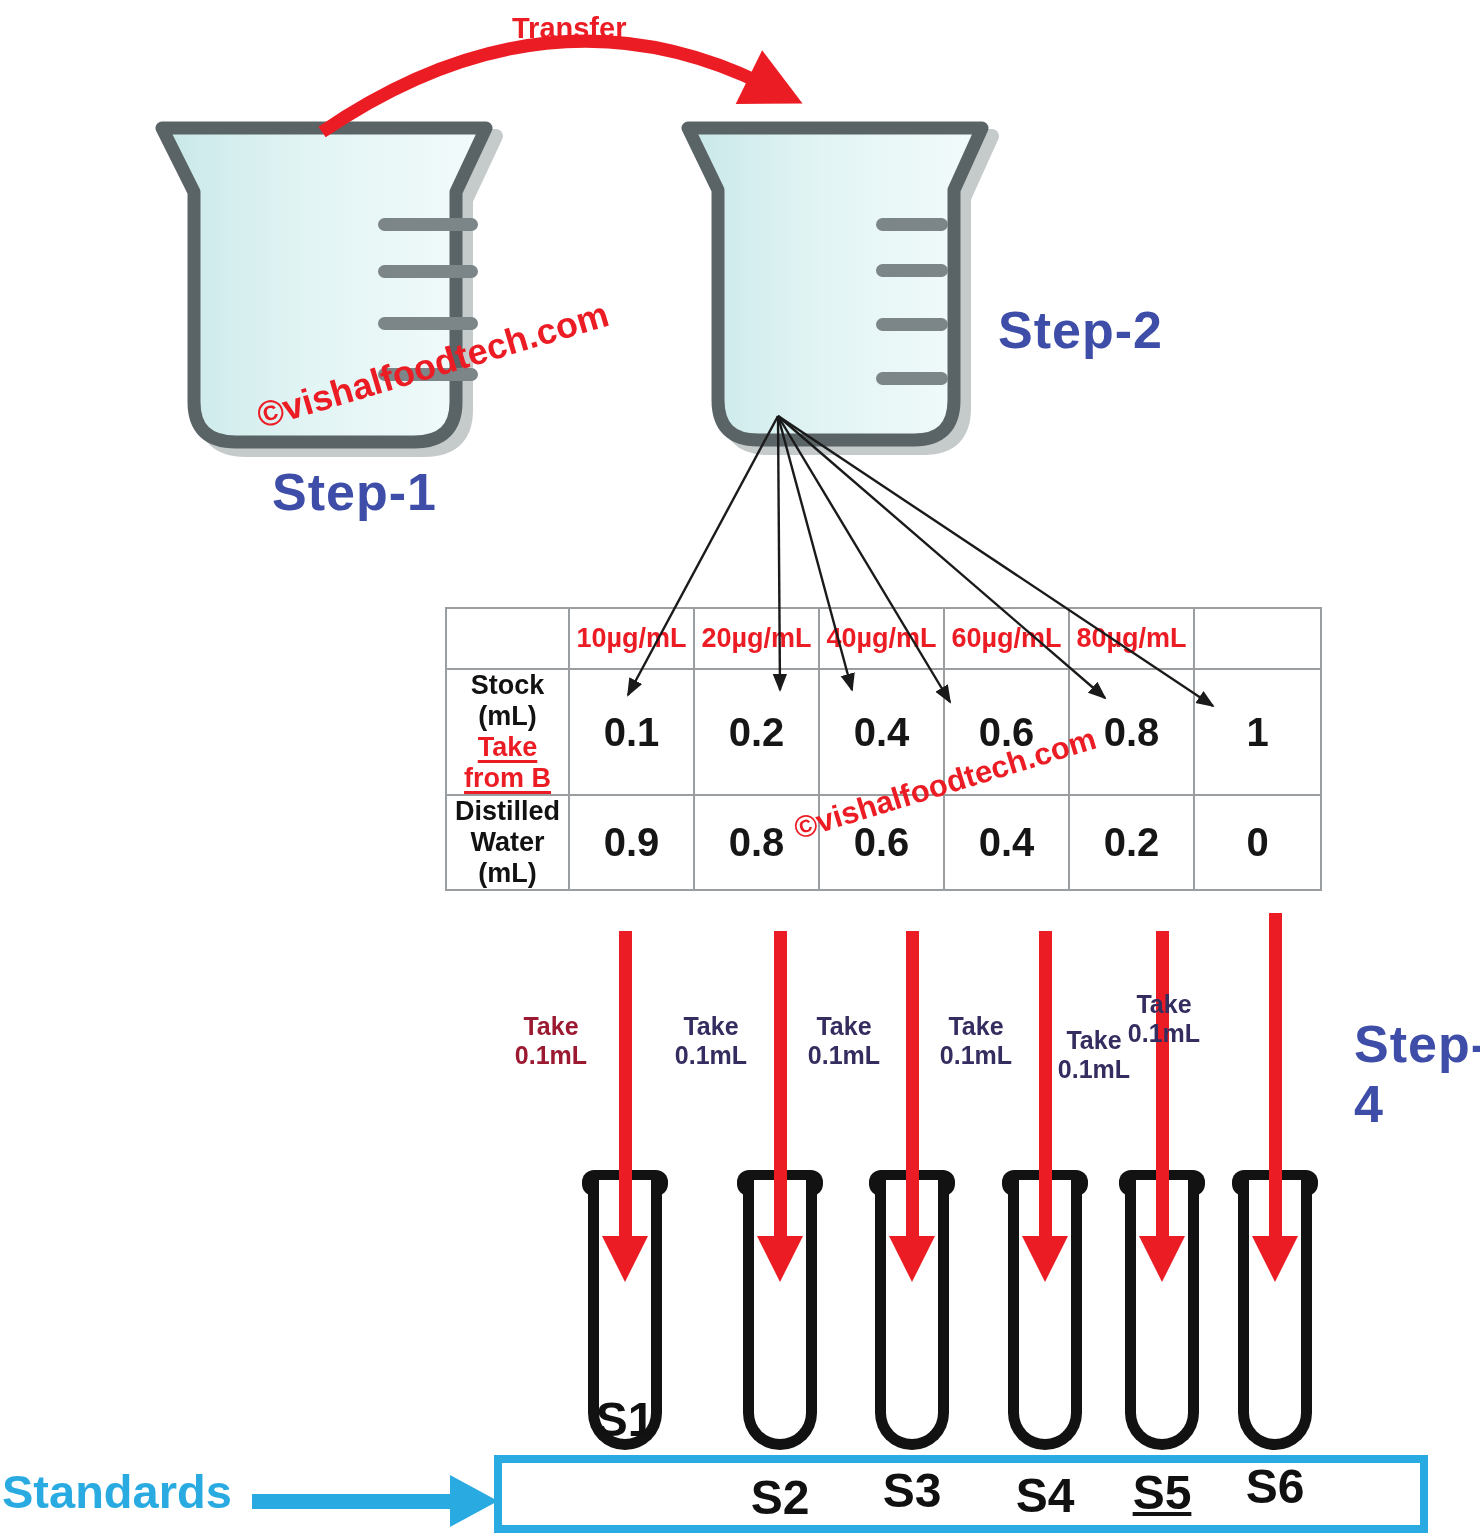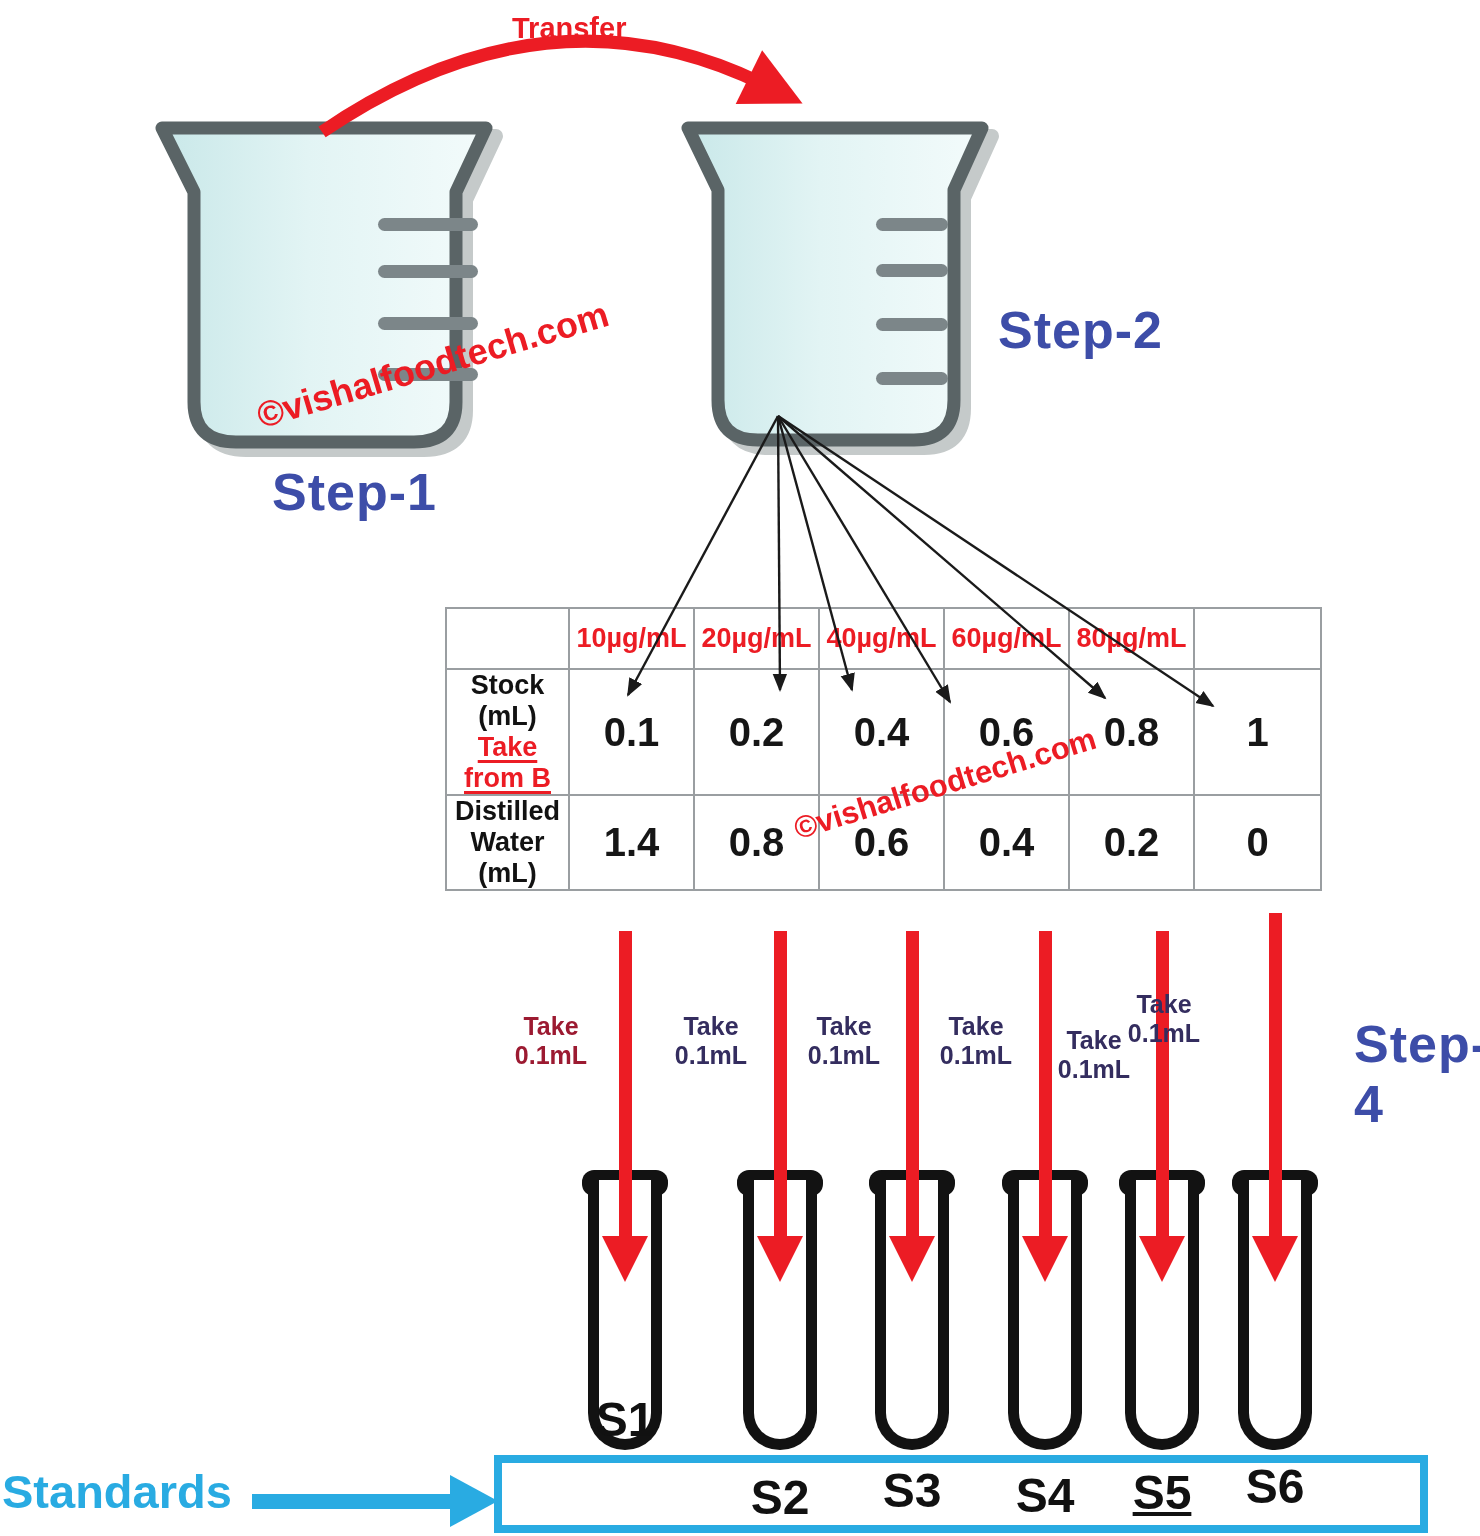--- a/index.html
+++ b/index.html
@@ -172,21 +172,21 @@
         <td class="val">0.6</td>
         <td class="val">0.8</td>
         <td class="val">1</td>
       </tr>
       <tr style="height:90px">
         <td class="lbl">
           <div>Distilled</div>
           <div>Water</div>
           <div>(mL)</div>
         </td>
-        <td class="val">1.4</td>
+        <td class="val">0.9</td>
         <td class="val">0.8</td>
         <td class="val">0.6</td>
         <td class="val">0.4</td>
         <td class="val">0.2</td>
         <td class="val">0</td>
       </tr>
     </tbody>
       </table>
   </div>
 

